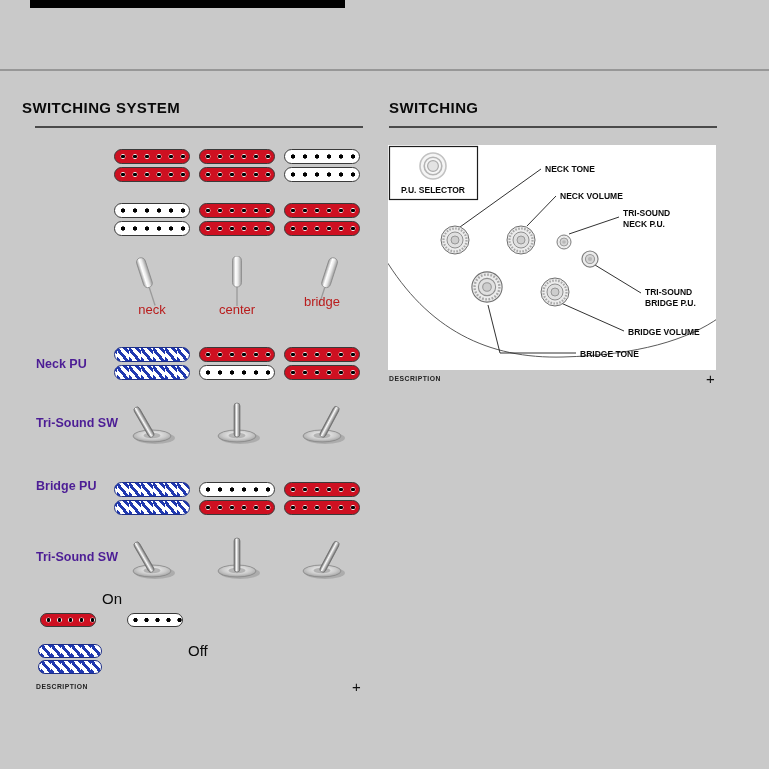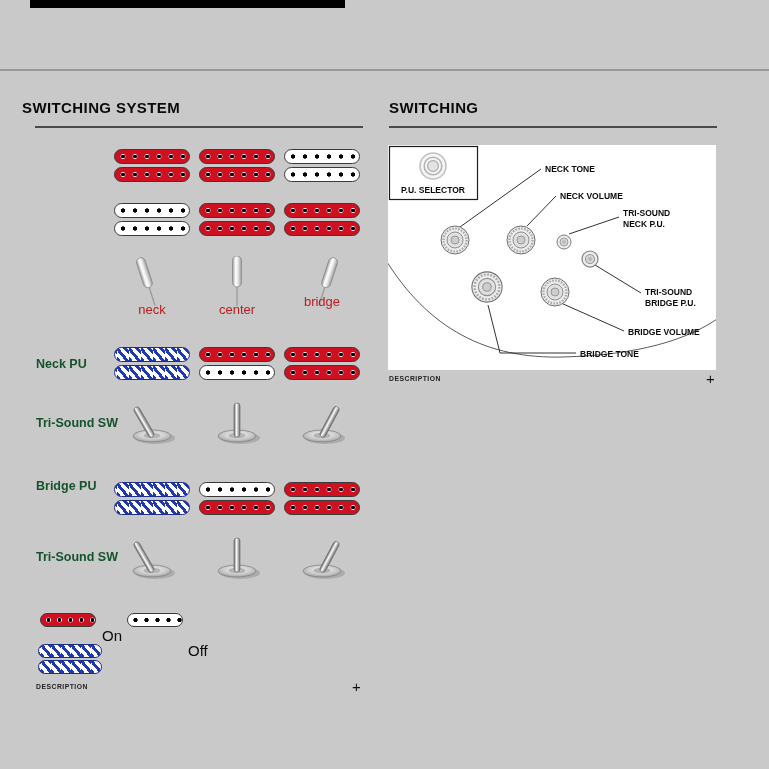--- a/index.html
+++ b/index.html
@@ -14,21 +14,21 @@
         background-repeat:repeat-x;background-position:2px 0;background-size:12px 13px;}
   .coil.red{background-color:#ce1021;
         background-image:radial-gradient(circle,#000 1.7px,#fff 2.1px,rgba(255,255,255,0) 2.8px);}
   .coil.white{background-color:#fff;
         background-image:radial-gradient(circle,#000 1.9px,rgba(0,0,0,0) 2.4px);}
   .coil.blue{background-color:#fff;border-color:#1d2e86;
         background-image:repeating-linear-gradient(50deg,#2038b0 0 3px,#fff 3px 6.5px);}
   .coil.small{width:56px;height:14px;background-size:11px 12px;}
   .coil.note{width:64px;height:14px;background-size:10px 12px;}
   .pos-label{position:absolute;width:76px;text-align:center;font-size:13px;color:#b91c1c;}
-  .row-label{position:absolute;font-size:12.5px;font-weight:700;color:#14532d;white-space:nowrap;}
+  .row-label{position:absolute;font-size:12.5px;font-weight:700;color:#4c1d95;white-space:nowrap;}
   .legend-text{position:absolute;font-size:15px;color:#0a0a0a;}
   .note-text{position:absolute;font-size:15.5px;color:#0a0a0a;white-space:nowrap;}
   .desc{position:absolute;font-size:6.8px;font-weight:700;letter-spacing:.5px;color:#222;}
   .plus{position:absolute;font-size:15px;font-weight:400;color:#111;cursor:pointer;line-height:1;}
   .panel{position:absolute;left:388px;top:145px;}
   .ctl{font-size:8.5px;font-weight:700;fill:#0a0a0a;}
   .sw-icon,.tg-icon{position:absolute;}
 </style>
 </head>
 <body>
@@ -179,21 +179,21 @@
   <svg class="tg-icon" style="left:205px;top:527px" width="64" height="56">
     <use href="#toggle-g" transform="translate(32,44)"></use>
       <use href="#toggle-lever-g" transform="translate(32,44)"></use>
   </svg>
   <svg class="tg-icon" style="left:290px;top:527px" width="64" height="56">
     <use href="#toggle-g" transform="translate(32,44)"></use>
       <use href="#toggle-lever-g" transform="translate(32,44) rotate(28)"></use>
   </svg>
 
   <div class="coil red small" style="position:absolute;left:40px;top:613px"></div>
-  <div class="legend-text" style="left:102px;top:627px">On</div>
+  <div class="legend-text" style="left:102px;top:590px">On</div>
   <div class="coil white small" style="position:absolute;left:127px;top:613px"></div>
   <div class="legend-text" style="left:188px;top:642px">Off</div>
 
   <div class="humbucker" style="left:38px;top:644px;gap:2px">
     <div class="coil blue note"></div>
       <div class="coil blue note"></div>
   </div>
 
   <div class="desc" style="left:36px;top:683px">DESCRIPTION</div>
   <div class="plus" style="left:352px;top:679px">+</div>

